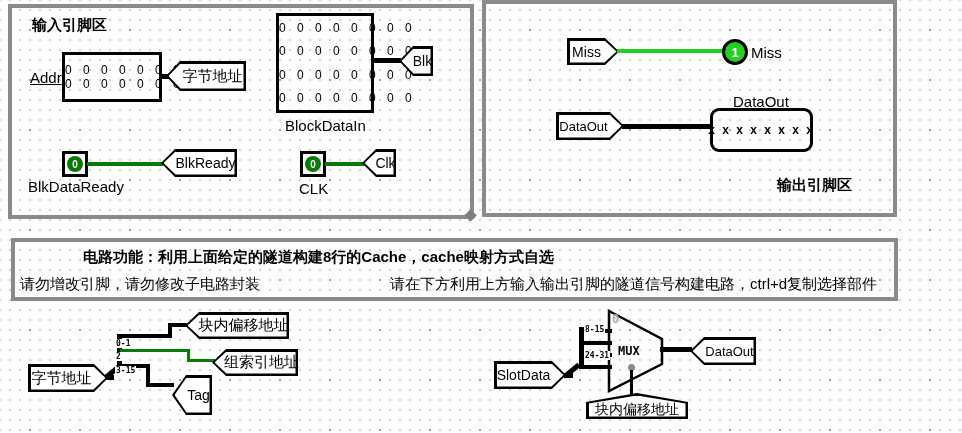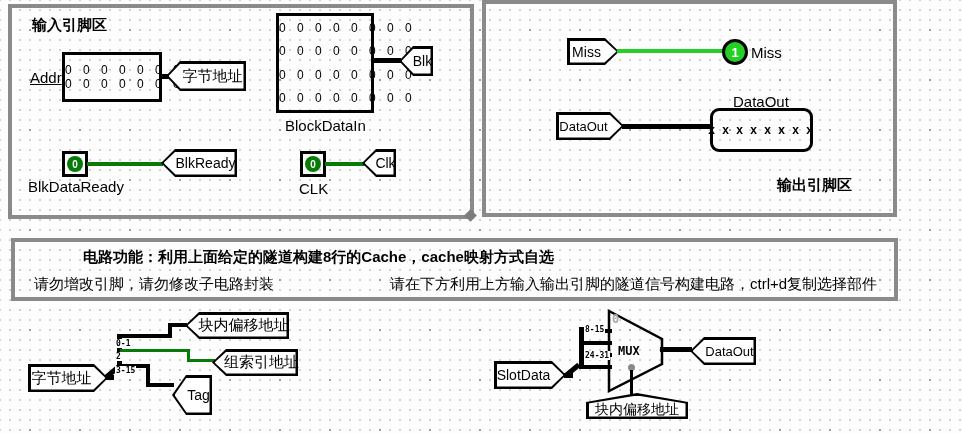--- a/index.html
+++ b/index.html
@@ -122,21 +122,21 @@
   <div class="tunnel t-right" style="left:556px;top:112px;width:68px;height:28px;">
     <div class="tun-bg"></div>
     <div class="tun-fg"></div>
     <span class="tun-txt" style="font-size:13px;">DataOut</span>
   </div>
   <i class="wire" style="left:622px;top:124px;width:90px;height:5px;"></i>
   <div class="xdisp" style="left:710px;top:108px;width:103px;height:44px;">x x x x x x x x</div>
 
   <div class="area" style="left:11px;top:238px;width:879px;height:55px;">
     <div class="title" style="left:34px;top:6px;margin-left:34px;">电路功能：利用上面给定的隧道构建8行的Cache，cache映射方式自选</div>
-    <div class="lbl" style="left:19px;top:33px;">请勿增改引脚，请勿修改子电路封装</div>
+    <div class="lbl" style="left:5px;top:33px;">请勿增改引脚，请勿修改子电路封装</div>
     <div class="lbl" style="left:375px;top:33px;">请在下方利用上方输入输出引脚的隧道信号构建电路，ctrl+d复制选择部件</div>
   </div>
 
   <div class="tunnel t-right" style="left:28px;top:364px;width:80px;height:28px;">
     <div class="tun-bg"></div>
     <div class="tun-fg"></div>
     <span class="tun-txt">字节地址</span>
   </div>
   <i class="wire" style="left:105px;top:375px;width:9px;height:5px;"></i>
   <i class="diag" style="left:104px;top:369px;width:18px;height:5px;transform:rotate(-40deg);"></i>

